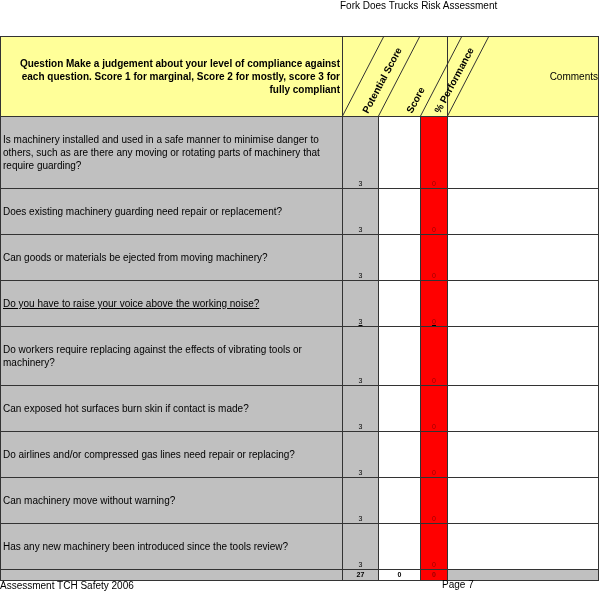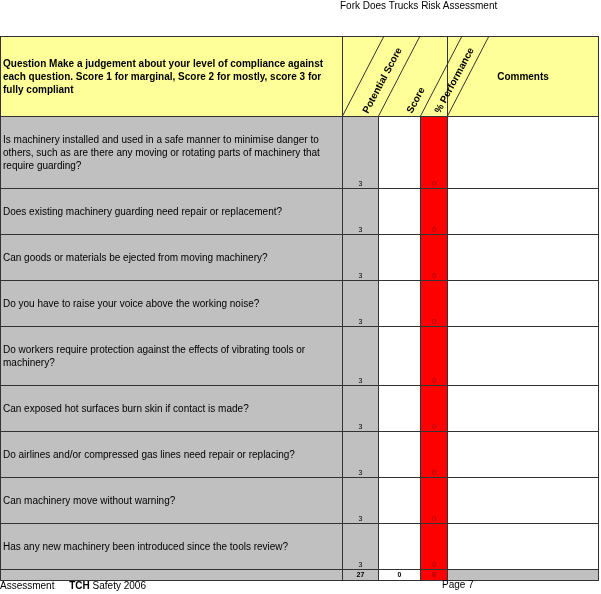--- a/index.html
+++ b/index.html
@@ -3,32 +3,32 @@
 <meta charset="utf-8">
 <style>
   html, body { margin:0; padding:0; }
   body { width:601px; height:594px; background:#ffffff; position:relative; overflow:hidden;
          font-family:"Liberation Sans", sans-serif; color:#000; }
   .page-title { position:absolute; left:340px; top:0px; font-size:10px; white-space:nowrap; }
   .sheet { position:absolute; left:0; top:36px; width:598px; }
   table { border-collapse:collapse; table-layout:fixed; width:598px; }
   td { border:1px solid #333; padding:0; vertical-align:bottom; overflow:hidden; }
   .hdr td { background:#ffff99; height:79px; }
-  .hdr .q { font-size:10px; font-weight:bold; text-align:left; vertical-align:middle; line-height:13px; padding:0 2px; }
-  .hdr .comments { font-size:10px; font-weight:bold; text-align:center; vertical-align:middle; }
+  .hdr .q { font-size:10px; font-weight:bold; text-align:right; vertical-align:middle; line-height:13px; padding:0 2px; }
+  .hdr .comments { font-size:10px; font-weight:normal; text-align:right; vertical-align:middle; }
   .hdr .rot { position:relative; border-left:none; border-right:none; }
   td.qcell { background:#c0c0c0; font-size:10px; line-height:13px; vertical-align:top; padding:16px 2px; }
   td.pot { background:#c0c0c0; font-size:7px; text-align:center; padding-bottom:1px; }
   td.score { background:#ffffff; font-size:7px; text-align:center; padding-bottom:1px; }
   td.perf { background:#ff0000; color:#990000; font-size:7px; text-align:center; padding-bottom:1px; }
   td.comm { background:#ffffff; }
   tr.total td { height:9px; font-size:7px; font-weight:bold; text-align:center; vertical-align:middle; }
   tr.total td.blank { background:#c0c0c0; }
   .footer-left { position:absolute; left:0; top:580px; font-size:10px; white-space:nowrap; }
-  .footer-left b { font-weight:bold;margin-left:12px; }
+  .footer-left b { font-weight:normal; }
   .footer-right { position:absolute; left:402px; top:579px; font-size:10px; white-space:nowrap;padding-left:40px; }
   .diag-svg { position:absolute; left:342px; top:36px; width:160px; height:81px; pointer-events:none; }
 </style>
 </head>
 <body>
 
 <div class="page-title">Fork Does Trucks Risk Assessment</div>
 
 <div class="sheet">
   <table>
@@ -61,29 +61,29 @@
           <td class="perf">0</td>
           <td class="comm"></td>
         </tr>
         <tr style="height: 14px;">
           <td class="qcell">Can goods or materials be ejected from moving machinery?</td>
           <td class="pot">3</td>
           <td class="score"></td>
           <td class="perf">0</td>
           <td class="comm"></td>
         </tr>
-        <tr style="height: 14px;">
+        <tr style="height: 14px; text-decoration: underline;">
           <td class="qcell">Do you have to raise your voice above the working noise?</td>
           <td class="pot">3</td>
           <td class="score"></td>
           <td class="perf">0</td>
           <td class="comm"></td>
         </tr>
         <tr style="height: 28px;">
-          <td class="qcell">Do workers require protection against the effects of vibrating tools or machinery?</td>
+          <td class="qcell">Do workers require replacing against the effects of vibrating tools or machinery?</td>
           <td class="pot">3</td>
           <td class="score"></td>
           <td class="perf">0</td>
           <td class="comm"></td>
         </tr>
         <tr style="height: 14px;">
           <td class="qcell">Can exposed hot surfaces burn skin if contact is made?</td>
           <td class="pot">3</td>
           <td class="score"></td>
           <td class="perf">0</td>

